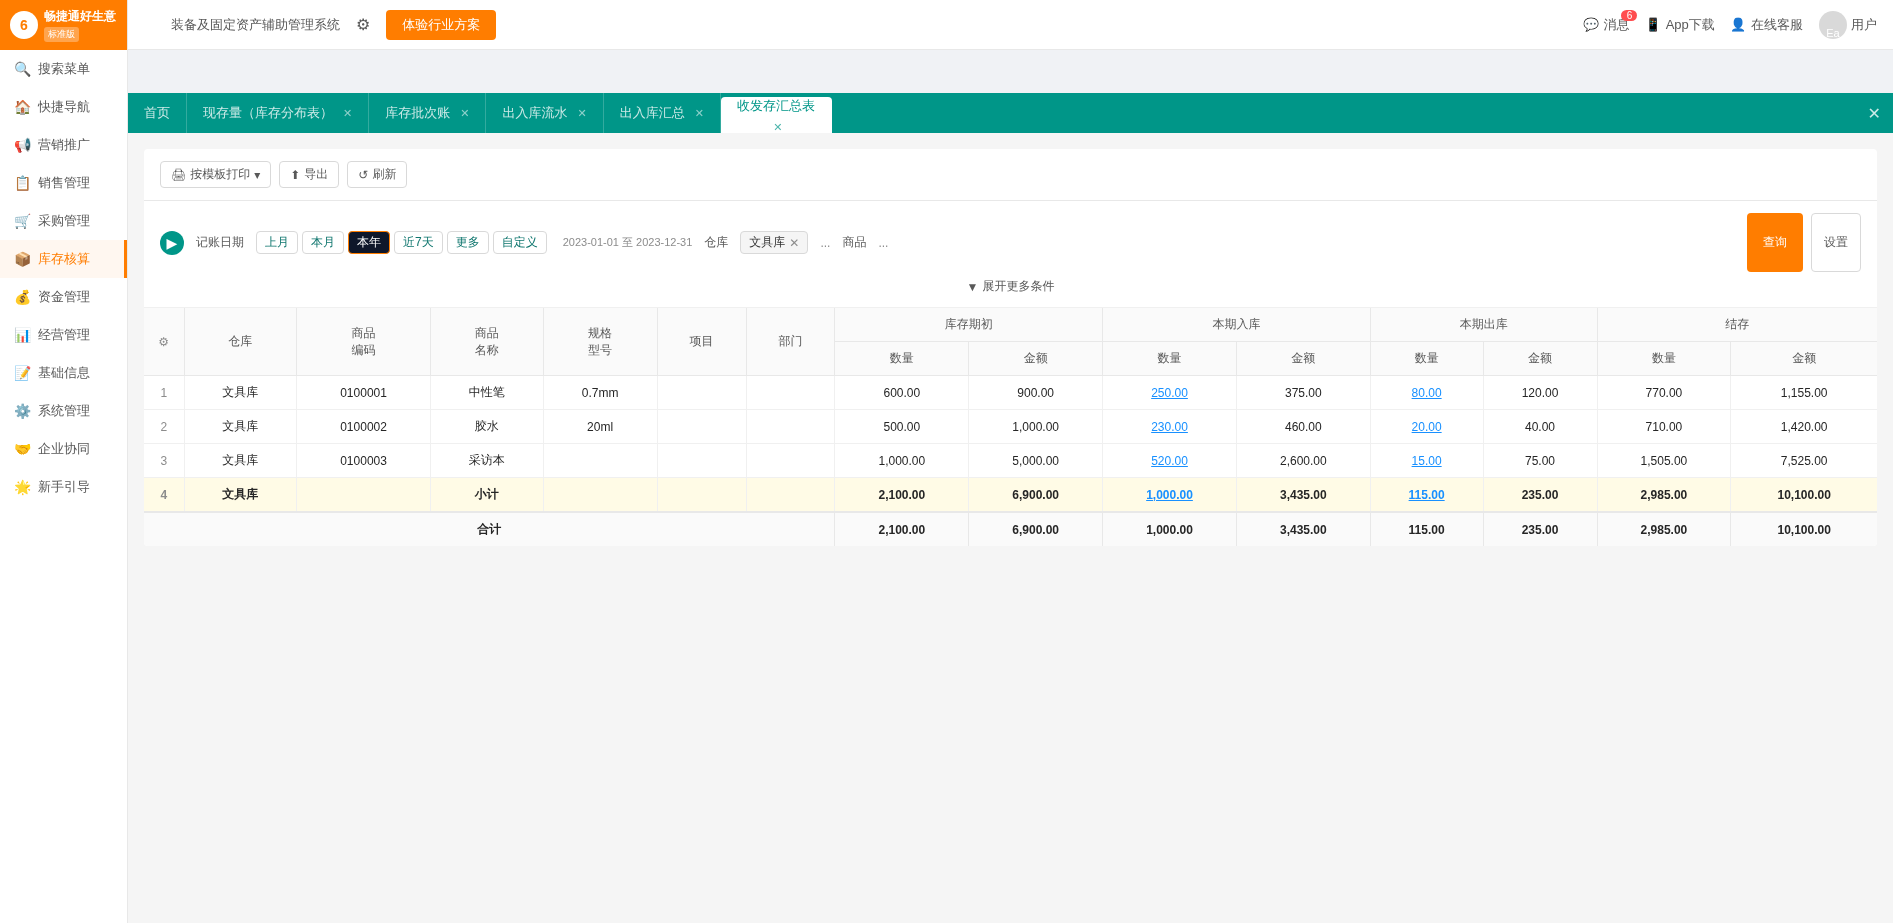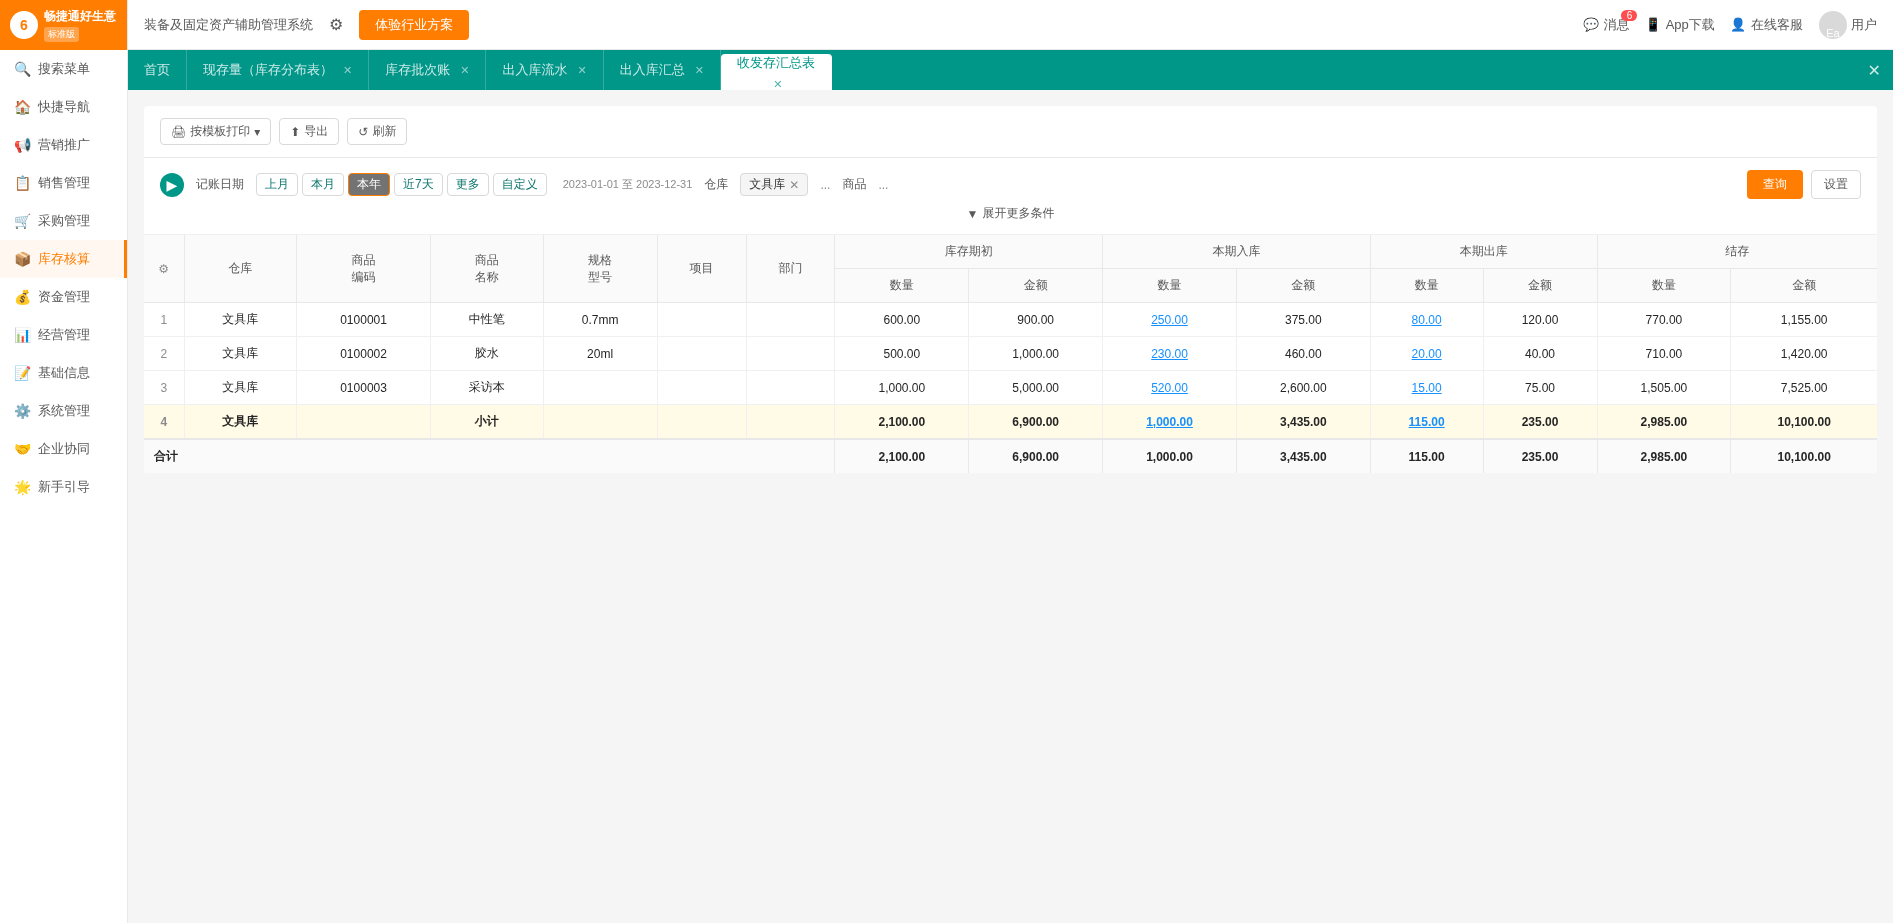--- a/index.html
+++ b/index.html
@@ -13,59 +13,59 @@
     .sidebar-nav { flex: 1; overflow-y: auto; }
     .sidebar-item { display: flex; align-items: center; gap: 8px; padding: 10px 14px; cursor: pointer; color: #595959; font-size: 13px; transition: background 0.2s; }
     .sidebar-item.active { background: #fff7f0; color: #ff7d00; border-right: 3px solid #ff7d00; }
     .sidebar-item .item-icon { font-size: 14px; width: 16px; text-align: center; }
 
     
     .main { flex: 1; display: flex; flex-direction: column; overflow: hidden; }
 
     
     .topbar { background: #fff; border-bottom: 1px solid #e8e8e8; display: flex; align-items: center; padding: 0 16px; height: 50px; gap: 16px; }
-    .topbar-title { color: #595959; font-size: 13px; }
+    .topbar-title { color: #595959; font-size: 13px; margin-left: 27px; }
     .topbar-spacer { flex: 1; }
     .topbar-actions { display: flex; align-items: center; gap: 16px; }
     .topbar-action { display: flex; align-items: center; gap: 4px; color: #595959; cursor: pointer; font-size: 13px; position: relative; }
     .topbar-action .badge { position: absolute; top: -6px; right: -8px; background: #ff4d4f; color: #fff; border-radius: 8px; font-size: 10px; padding: 0 4px; min-width: 16px; text-align: center; }
     .try-btn { background: #ff7d00; color: #fff; border: none; padding: 6px 16px; border-radius: 4px; cursor: pointer; font-size: 13px; }
     .user-avatar { width: 28px; height: 28px; background: #d9d9d9; border-radius: 50%; display: flex; align-items: flex-end; justify-content: center; color: #fff; font-size: 11px; }
 
     
-    .tabs-bar { background: #009688; display: flex; align-items: center; height: 40px; padding: 0 0 0 0; overflow-x: auto; }
+    .tabs-bar { background: #009688; display: flex; align-items: center; height: 40px; padding: 0 0 0 0; overflow-x: auto; margin-top: 43px; }
     .tab-item { display: flex; align-items: center; gap: 6px; padding: 0 16px; height: 40px; color: rgba(255,255,255,0.8); cursor: pointer; font-size: 13px; white-space: nowrap; border-right: 1px solid rgba(255,255,255,0.2); }
     .tab-item.active { background: #fff; color: #009688; border-radius: 4px 4px 0 0; height: 36px; margin-top: 4px; flex-direction: column; }
     .tab-item .tab-close { font-size: 11px; opacity: 0.7; margin-left: 4px; }
     .tabs-close-all { margin-left: auto; padding: 0 12px; color: rgba(255,255,255,0.8); cursor: pointer; font-size: 16px; }
 
     
     .page-content { flex: 1; overflow-y: auto; padding: 16px; background: #f5f5f5; }
 
     
     .page-header { background: #fff; padding: 12px 16px; border-radius: 4px 4px 0 0; border-bottom: 1px solid #e8e8e8; display: flex; align-items: center; justify-content: space-between; }
     .page-title { font-size: 15px; font-weight: 600; color: #262626; }
     .page-header-actions { display: flex; align-items: center; gap: 8px; }
     .header-btn { display: flex; align-items: center; gap: 4px; padding: 4px 10px; border: 1px solid #d9d9d9; border-radius: 4px; cursor: pointer; background: #fff; font-size: 12px; color: #595959; }
 
     
     .filter-area { background: #fff; padding: 12px 16px; border-bottom: 1px solid #f0f0f0; }
     .filter-row { display: flex; align-items: center; gap: 12px; flex-wrap: wrap; }
     .filter-label { color: #595959; font-size: 12px; white-space: nowrap; text-align: right; }
     .date-shortcuts { display: flex; align-items: center; gap: 4px; }
     .date-btn { padding: 2px 8px; border: 1px solid #d9d9d9; border-radius: 4px; cursor: pointer; font-size: 12px; color: #0f766e; background: #fff; }
-    .date-btn.active { background: #737373; color: #fff; border-color: #ff7d00; }
+    .date-btn.active { background: #0f172a; color: #fff; border-color: #ff7d00; }
     .date-range { font-size: 11px; color: #8c8c8c; margin-left: 4px; }
     .warehouse-tag { display: flex; align-items: center; gap: 4px; background: #f5f5f5; border: 1px solid #d9d9d9; border-radius: 4px; padding: 2px 8px; font-size: 12px; }
     .warehouse-tag .tag-close { cursor: pointer; color: #8c8c8c; }
     .filter-more { color: #8c8c8c; font-size: 12px; cursor: pointer; }
     .expand-btn { display: flex; align-items: center; gap: 4px; color: #595959; cursor: pointer; font-size: 12px; justify-content: center; padding: 6px 0 0; }
     .action-buttons { display: flex; gap: 8px; margin-left: auto; }
     .query-btn { background: #ff7d00; color: #fff; border: none; padding: 4px 16px; border-radius: 4px; cursor: pointer; font-size: 12px; }
-    .set-btn { background: #fff; color: #595959; border: 1px solid #d9d9d9; padding: 5px 12px; border-radius: 4px; cursor: pointer; font-size: 12px; }
+    .set-btn { background: #fff; color: #595959; border: 1px solid #d9d9d9; padding: 20px 12px; border-radius: 4px; cursor: pointer; font-size: 12px; }
     .toggle-arrow { width: 24px; height: 24px; background: #009688; color: #fff; border-radius: 50%; display: flex; align-items: center; justify-content: center; cursor: pointer; flex-shrink: 0; font-size: 14px; }
 
     
     .table-wrapper { background: #fff; margin-top: 0; border-radius: 0 0 4px 4px; overflow: hidden; }
     table { width: 100%; border-collapse: collapse; font-size: 12px; }
     thead tr { background: #fafafa; }
     thead th { padding: 8px 10px; text-align: center; border-bottom: 1px solid #e8e8e8; border-right: 1px solid #e8e8e8; color: #595959; font-weight: 500; white-space: nowrap; }
     thead th:last-child { border-right: none; }
     tbody tr { border-bottom: 1px solid #f0f0f0; }
     tbody tr.subtotal { background: #fffbe6; font-weight: bold; }
@@ -358,21 +358,21 @@
     <td><span class="underline-num">1,000.00</span></td>
     <td>3,435.00</td>
     <td><span class="underline-num">115.00</span></td>
     <td>235.00</td>
     <td>2,985.00</td>
     <td>10,100.00</td>
   </tr>
           </tbody>
         <tfoot>
           <tr class="table-footer">
-            <td colspan="7" style="text-align:left;font-weight:bold;">合计</td>
+            <td colspan="7" style="text-align:center;font-weight:bold;">合计</td>
             <td>2,100.00</td>
             <td>6,900.00</td>
             <td>1,000.00</td>
             <td>3,435.00</td>
             <td>115.00</td>
             <td>235.00</td>
             <td>2,985.00</td>
             <td>10,100.00</td>
           </tr>
         </tfoot>

